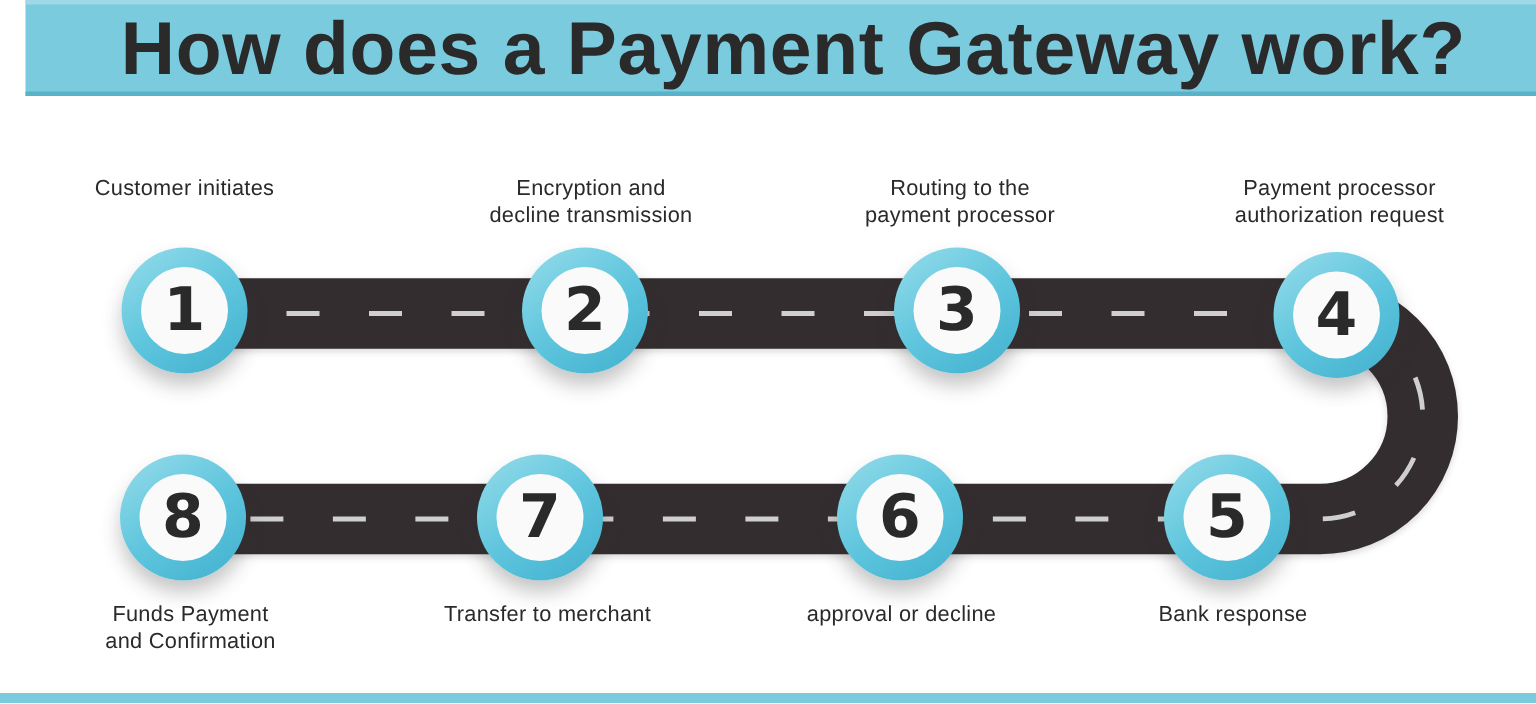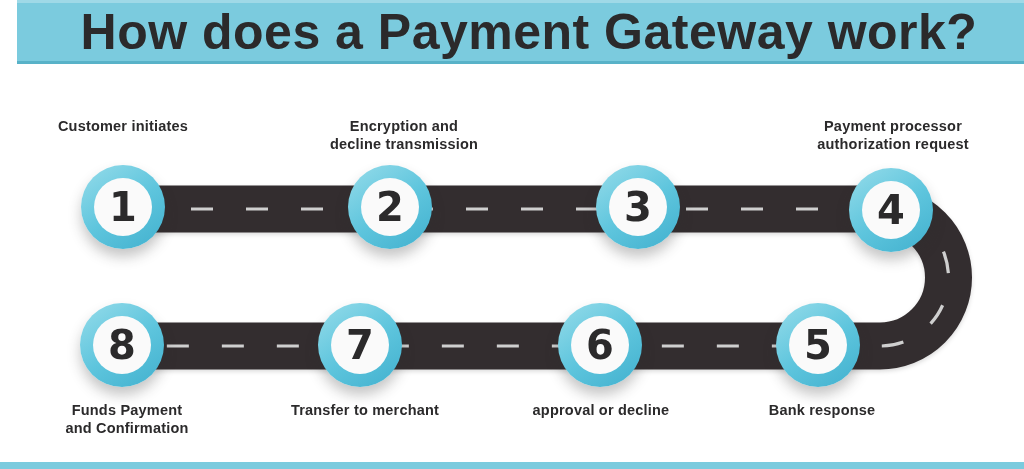--- a/index.html
+++ b/index.html
@@ -56,25 +56,25 @@
   .s3{left:596px; top:165px;}
   .s4{left:849px; top:168px;}
   .s5{left:776px; top:303px;}
   .s6{left:558px; top:303px;}
   .s7{left:318px; top:303px;}
   .s8{left:80px;  top:303px;}
 
   
   .step-label {
     position:absolute; width:240px; text-align:center;
-    font-size:14.5px; font-weight:bold; letter-spacing:.2px;
+    font-size:14.5px; font-weight:normal; letter-spacing:.2px;
     line-height:18px; color:var(--ink,#2b2a2b);
   }
   .l1{left:3px;   top:117px;}
-  .l2{left:284px; top:117px;}
+  .l2{left:274px; top:117px;}
   .l3{left:520px; top:117px;}
   .l4{left:773px; top:117px;}
   .l5{left:702px; top:401px;}
   .l6{left:481px; top:401px;}
   .l7{left:245px; top:401px;}
   .l8{left:7px;   top:401px;}
 
   
   .footer-strip {
     position:absolute; left:0; bottom:0; width:1024px; height:7px;
@@ -94,20 +94,24 @@
     <path class="road-base" d="M 122 209 H 880 A 68.5 68.5 0 0 1 880 346 H 122"></path>
     <path class="road-center" d="M 122 209 H 880 A 68.5 68.5 0 0 1 880 346 H 122"></path>
   </svg>
 
   <div class="step-label l1">
     <div>Customer initiates</div>
   </div>
   <div class="step-label l2">
     <div>Encryption and</div>
     <div>decline transmission</div>
+  </div>
+  <div class="step-label l3">
+    <div>Routing to the</div>
+    <div>payment processor</div>
   </div>
   <div class="step-label l4">
     <div>Payment processor</div>
     <div>authorization request</div>
   </div>
 
   <div class="step-label l5">
     <div>Bank response</div>
     <div></div>
   </div>

